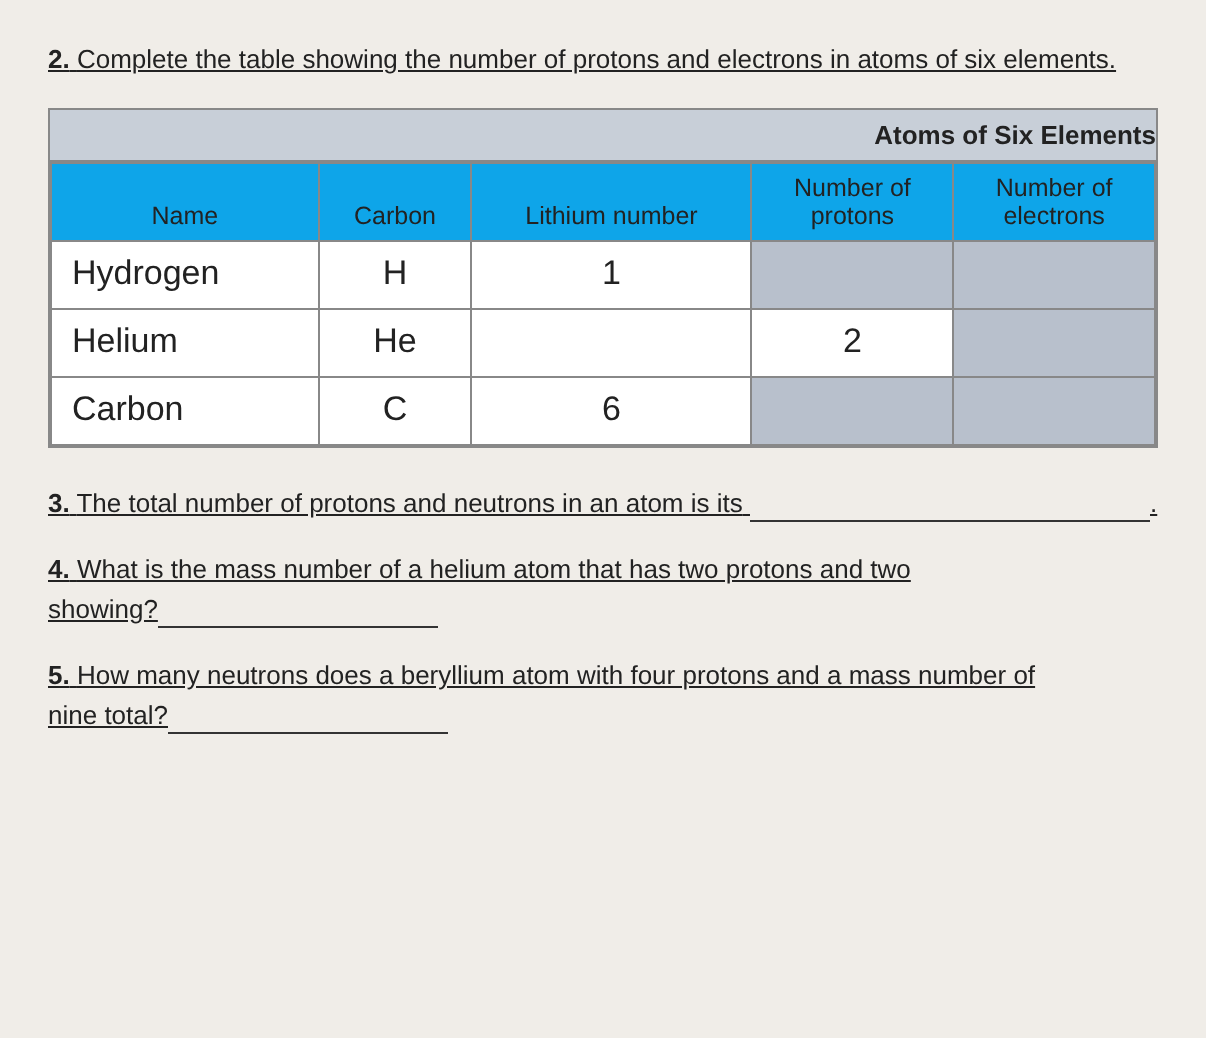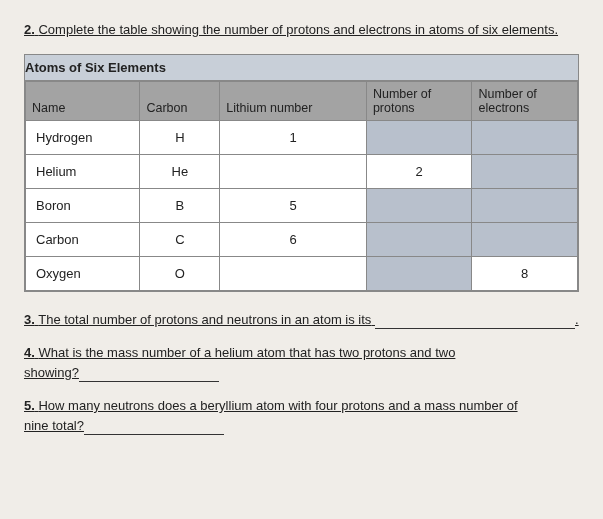--- a/index.html
+++ b/index.html
@@ -18,44 +18,44 @@
     }
     .question-number {
       font-weight: bold;
     }
     .table-wrapper {
       border: 1.5px solid #888;
       margin-bottom: 18px;
       background: #fff;
     }
     .table-title {
-      text-align: left;
+      text-align: right;
       background: #c8cfd8;
       padding: 5px 0;
       font-size: 13px;
       font-weight: bold;
       border-bottom: 1.5px solid #888;
     }
     table {
       width: 100%;
       border-collapse: collapse;
     }
     thead tr th {
       border: 1px solid #888;
       padding: 5px 6px;
-      text-align: left;
+      text-align: center;
       font-weight: normal;
       font-size: 12.5px;
-      background: #a3a3a3;
+      background: #0ea5e9;
       vertical-align: bottom;
     }
     tbody tr td {
       border: 1px solid #888;
       padding: 5px 10px;
-      font-size: 13px;
+      font-size: 17px;
       background: #fff;
       height: 34px;
     }
     tbody tr td:first-child {
       text-align: left;
       padding-left: 10px;
     }
     tbody tr td:not(:first-child) {
       text-align: center;
     }
@@ -113,43 +113,29 @@
 
       <tr>
         <td>Helium</td>
         <td>He</td>
         <td></td>
         <td>2</td>
         <td class="shaded"></td>
       </tr>
 
 
-      <tr>
-        <td>Boron</td>
-        <td>B</td>
-        <td>5</td>
-        <td class="shaded"></td>
-        <td class="shaded"></td>
-      </tr>
 
       <tr>
         <td>Carbon</td>
         <td>C</td>
         <td>6</td>
         <td class="shaded"></td>
         <td class="shaded"></td>
       </tr>
 
-      <tr>
-        <td>Oxygen</td>
-        <td>O</td>
-        <td></td>
-        <td class="shaded"></td>
-        <td>8</td>
-      </tr>
     </tbody>
   </table>
 </div>
 
 <div class="question q-block">
   <span class="question-number">3.</span>
   <span>The total number of protons and neutrons in an atom is its</span>
   <span class="answer-line"></span>.
 </div>
 

